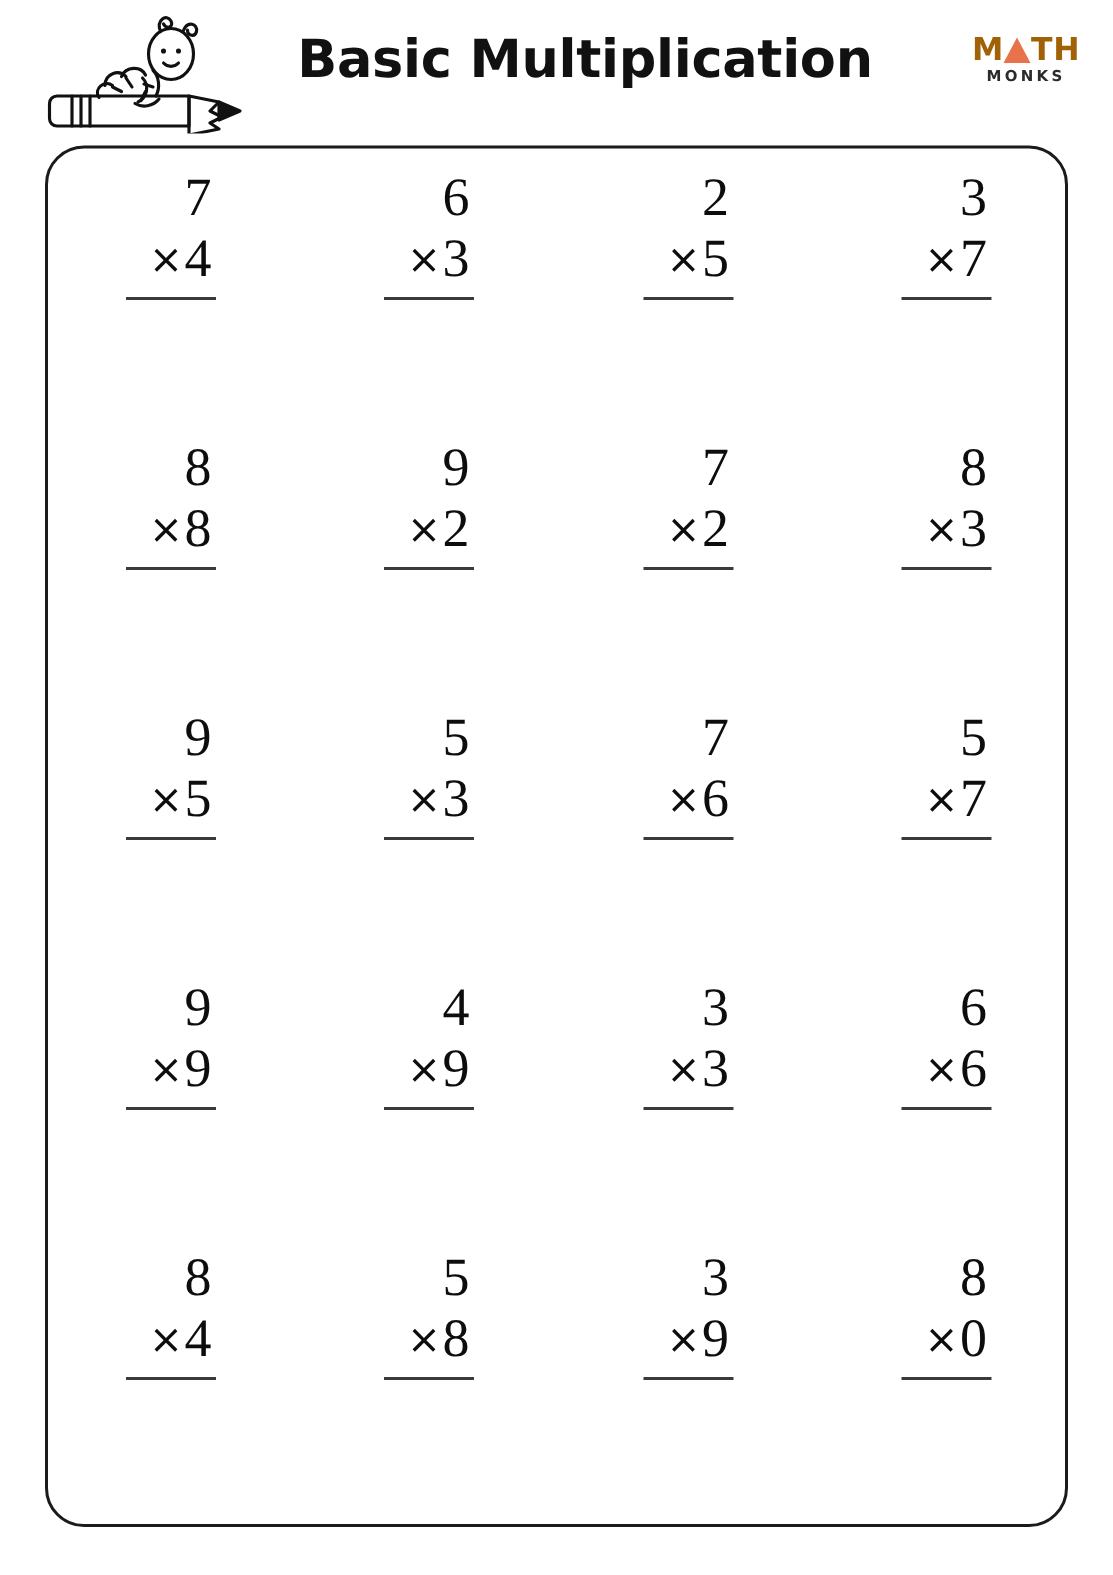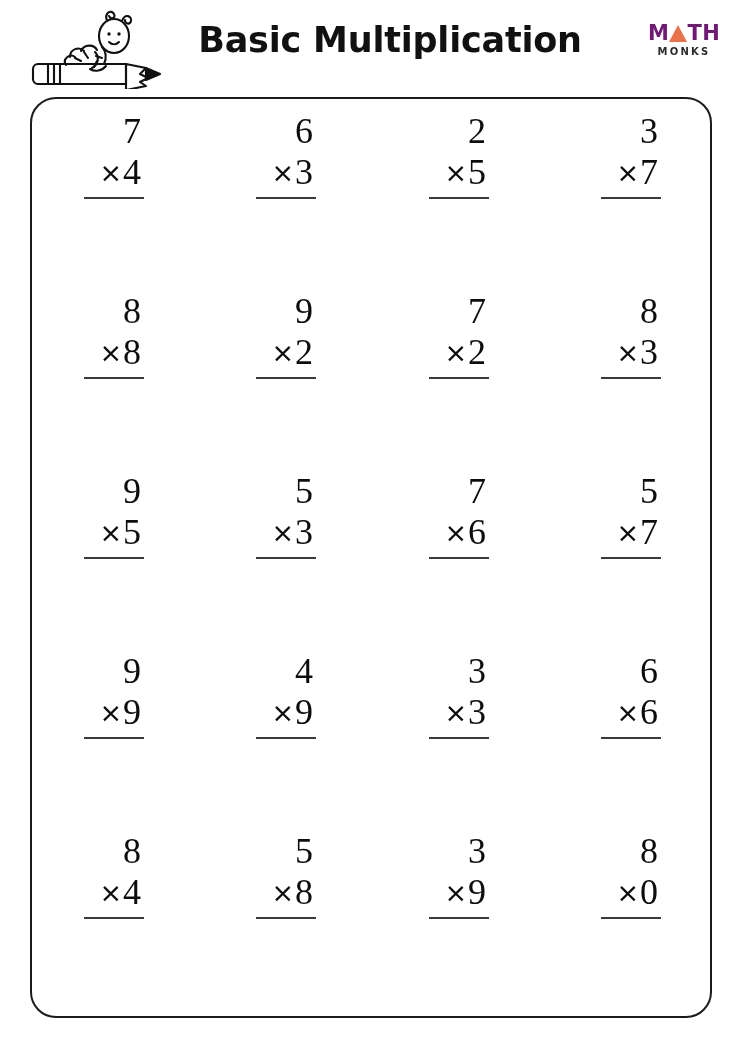--- a/index.html
+++ b/index.html
@@ -59,21 +59,21 @@
   }
   #brand-mark {
     position: relative;
     display: block;
     height: 22px;
     line-height: 22px;
     font-family: "DejaVu Sans", sans-serif;
     font-size: 21px;
     font-weight: 700;
     letter-spacing: 0.5px;
-    color: #701a75;
+    color: #a16207;
     white-space: nowrap;
   }
   .brand-letter { display: inline-block; }
   #brand-triangle {
     display: inline-block;
     width: 0;
     height: 0;
     border-left: 9px solid transparent;
     border-right: 9px solid transparent;
     border-bottom: 17px solid #E8734A;

